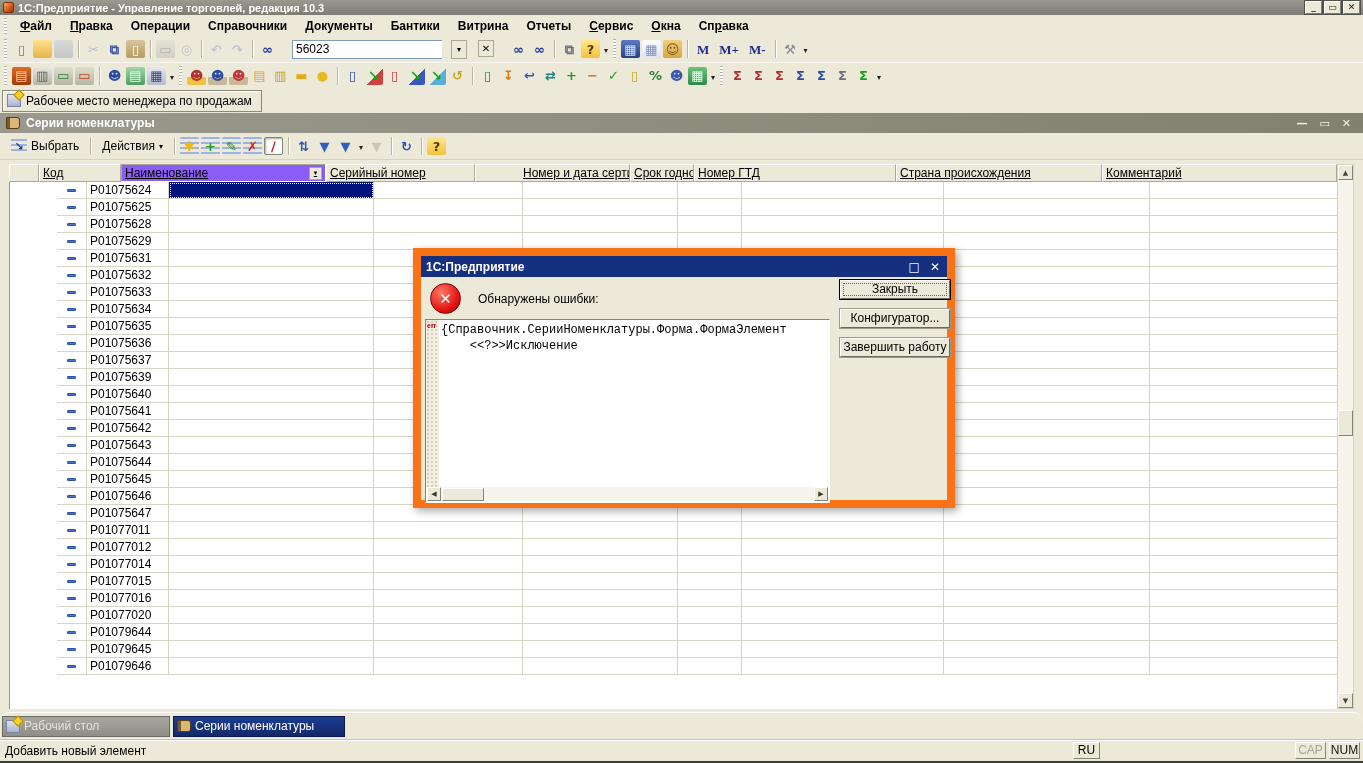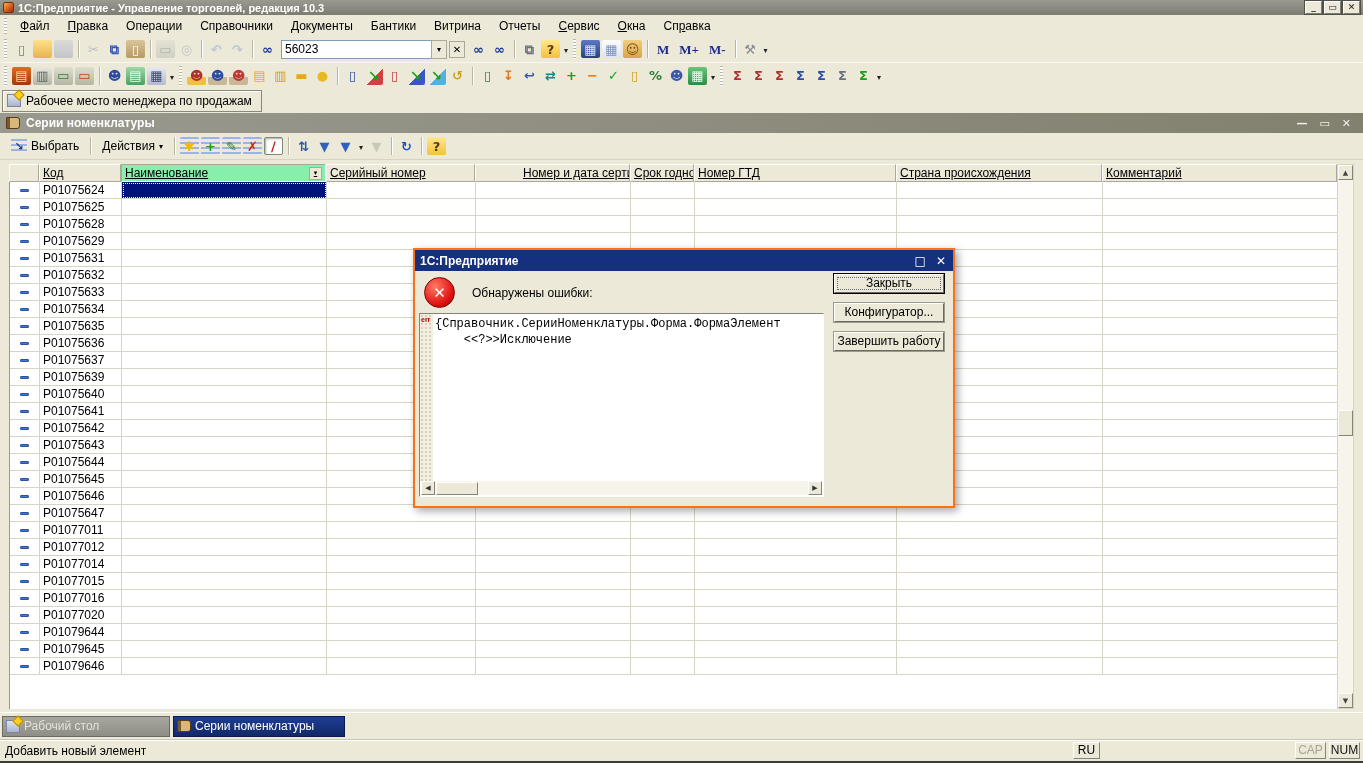--- a/index.html
+++ b/index.html
@@ -14,42 +14,42 @@
     display:flex; align-items:center; gap:4px; padding:0 3px; }
   .app-icon { width:11px; height:11px; flex:none; border:1px solid #7a2e08;
     background:linear-gradient(135deg,#f6b44a,#d4541a 60%,#a03008); border-radius:2px; }
   .win-btns { margin-left:auto; display:flex; gap:2px; }
   .wbtn { width:17px; height:13px; background:#ece9d8; border:1px solid #fff;
     border-right-color:#7c7c72; border-bottom-color:#7c7c72; box-shadow:0 0 0 1px #50504a;
     color:#222; font-size:9px; line-height:10px; text-align:center; font-weight:bold;
     font-family:"DejaVu Sans",sans-serif; }
   
   .menubar { position:absolute; left:0; top:15px; width:1363px; height:21px;
-    display:flex; align-items:center; padding-left:3px; }
+    display:flex; align-items:center; padding-left:3px;font-weight:bold; }
   .menu-items { display:flex; }
   .menu-item { padding:3px 9px; cursor:default; }
   .vgrip { width:3px; height:16px; margin:0 4px 0 1px; flex:none;
     background:repeating-linear-gradient(180deg,#b8b4a4 0 1px,#fff 1px 3px); }
   
   .toolbar { position:absolute; left:0; width:1363px; height:26px;
     display:flex; align-items:center; padding:0 2px; }
   .tb1 { top:36px; } .tb2 { top:62px; border-top:1px solid #f8f6ee; }
   .icon { width:19px; height:18px; display:inline-flex; align-items:center; justify-content:center;
     font-size:13px; font-weight:bold; border-radius:2px; margin:0 1px; flex:none;
     font-family:"DejaVu Sans",sans-serif; line-height:1; cursor:default; }
   .dis { opacity:.5; }
   .mem { width:auto; padding:0 4px; font-family:"Liberation Serif",serif; color:#1c2c8c; font-size:13px; }
   .sep { width:1px; height:18px; background:#b8b4a4; box-shadow:1px 0 0 #fff; margin:0 4px; flex:none; }
   .grip { width:3px; height:20px; margin:0 4px 0 2px; flex:none;
     background:repeating-linear-gradient(180deg,#b8b4a4 0 1px,#fff 1px 3px); }
   .dd { width:10px; height:18px; display:inline-flex; align-items:flex-end; justify-content:center;
     font-size:8px; padding-bottom:3px; color:#222; flex:none; font-family:"DejaVu Sans",sans-serif; }
   .rows { background:repeating-linear-gradient(180deg,#9cb4e4 0 2px,rgba(0,0,0,0) 2px 5px); }
   .pressed { border:1px solid #808878; box-shadow:inset 1px 1px 2px #aaa; background:#fff; }
-  .search-box { display:flex; align-items:center; margin:0 3px; }
+  .search-box { display:flex; margin:0 14px;gap:9px; }
   .search-input { width:150px; height:19px; border:1px solid #7f9db9; border-right:none; background:#fff;
     font-family:"Liberation Sans",sans-serif; font-size:12px; padding:0 3px; outline:none; }
   .search-dd { width:16px; height:19px; background:#ece9d8; border:1px solid #aca899;
     font-size:8px; display:flex; align-items:center; justify-content:center; font-family:"DejaVu Sans",sans-serif; }
   .search-clear { width:16px; height:17px; margin-left:2px; background:#ece9d8; border:1px solid #aca899;
     font-size:10px; font-weight:bold; display:flex; align-items:center; justify-content:center;
     font-family:"DejaVu Sans",sans-serif; }
   
   .tabrow { position:absolute; left:0; top:88px; width:1363px; height:25px; display:flex;
     align-items:center; padding-left:2px; }
@@ -72,45 +72,45 @@
     display:flex; align-items:center; padding-left:4px; border-bottom:1px solid #d8d4c4; }
   .wtb-btn { display:flex; align-items:center; gap:4px; padding:2px 7px; cursor:default; }
   .ico-rows { width:16px; height:14px; display:inline-flex; align-items:center; justify-content:center;
     background:repeating-linear-gradient(180deg,#9cb4e4 0 2px,rgba(0,0,0,0) 2px 5px);
     font-size:11px; font-weight:bold; color:#1c3a94; font-family:"DejaVu Sans",sans-serif; }
   .wtb-arrow { font-size:8px; font-family:"DejaVu Sans",sans-serif; }
   
   .thead { position:absolute; left:9px; top:164px; height:18px; display:flex; z-index:1;text-decoration:underline; }
   .hcell { background:#ece9d8; border:1px solid #fff; border-right-color:#aca899; border-bottom-color:#aca899;
     padding:1px 3px; white-space:nowrap; overflow:hidden; display:flex; align-items:center; flex:none; }
-  .hcell.hpress { background:#86efac; border-color:#aca899 #fff #fff #aca899; }
+  .hcell.hpress { background:#8b5cf6; border-color:#aca899 #fff #fff #aca899; }
   .hdd { display:none; width:13px; height:13px; margin-left:auto; border:1px solid #aca899;
     background:#ece9d8; font-size:7px; align-items:center; justify-content:center;
     font-family:"DejaVu Sans",sans-serif; flex:none; }
   .c0{width:30px;} .c1{width:82px;} .c2{width:205px;} .c3{width:149px;} .c4{width:155px;padding-left:47px;}
   .c5{width:64px;} .c6{width:202px;} .c7{width:206px;} .c8{width:235px;}
   .tbody { position:absolute; left:9px; top:182px; width:1328px; height:527px; background:#fff;
     border-left:1px solid #9a9888; overflow:hidden; }
-  .trow { display:flex; height:17px; }
+  .trow { display:flex; height:17px;margin-left:47px; }
   .cell { border-right:1px solid #d8d4c4; border-bottom:1px solid #d8d4c4; overflow:hidden;
     white-space:nowrap; padding:1px 3px; flex:none; }
   .csel { display:flex; align-items:center; justify-content:center; }
   .dash { width:9px; height:3px; background:#4878d0; border:1px solid #2c50a0; border-radius:1px; }
   .selected { background:#00127c; outline:1px dotted #fff; outline-offset:-2px; }
   .vscroll { position:absolute; left:1337px; top:164px; width:17px; height:545px;
     background:#f7f5eb; border:1px solid #d8d4c4; }
   .sbtn { position:absolute; left:0; width:15px; height:15px; background:#ece9d8; border:1px solid #fff;
     border-right-color:#848478; border-bottom-color:#848478; font-size:7px; text-align:center;
     line-height:14px; color:#444; font-family:"DejaVu Sans",sans-serif; }
   .sb-up{top:0;} .sb-down{bottom:0;}
   .vthumb { position:absolute; left:0; top:245px; width:15px; height:26px; background:#ece9d8;
     border:1px solid #fff; border-right-color:#848478; border-bottom-color:#848478; }
   
   .dialog { position:absolute; left:413px; top:248px; width:542px; height:260px; z-index:10;
-    background:#ece9d8; border:2px solid #f97316; box-shadow:3px 3px 8px rgba(0,0,0,.35); }
+    background:#ece9d8; border:8px solid #f97316; box-shadow:3px 3px 8px rgba(0,0,0,.35); }
   .dlg-title { height:21px; background:#14307e; color:#fff; font-weight:bold;
     display:flex; align-items:center; padding:0 5px; }
   .dlg-ctrl { margin-left:auto; display:flex; gap:10px; font-family:"DejaVu Sans",sans-serif;
     font-size:12px; font-weight:bold; padding-right:2px; }
   .dlg-icon { position:absolute; left:9px; top:27px; width:31px; height:31px; border-radius:50%;
     background:radial-gradient(circle at 35% 30%,#ff7a66,#e01010 65%,#8c0606); border:1px solid #7c0404;
     display:flex; align-items:center; justify-content:center; color:#fff; font-weight:bold; font-size:15px;
     font-family:"DejaVu Sans",sans-serif; }
   .dlg-msg { position:absolute; left:57px; top:36px; }
   .dlg-btn { position:absolute; left:419px; width:110px; height:19px; background:#ece9d8;
@@ -130,21 +130,21 @@
   .hscroll { position:absolute; left:1px; right:1px; bottom:1px; height:14px; background:#f7f5eb;
     display:flex; align-items:center; }
   .hbtn { width:14px; height:14px; flex:none; background:#ece9d8; border:1px solid #fff;
     border-right-color:#848478; border-bottom-color:#848478; font-size:7px; text-align:center;
     line-height:13px; color:#333; font-family:"DejaVu Sans",sans-serif; }
   .hb-right { margin-left:auto; }
   .hthumb { width:42px; height:13px; margin-left:1px; flex:none; background:#ece9d8;
     border:1px solid #fff; border-right-color:#848478; border-bottom-color:#848478; }
   
   .taskbar { position:absolute; left:0; top:712px; width:1363px; height:27px;
-    border-top:1px solid #fff; display:flex; align-items:center; gap:3px; padding:0 2px; }
+    border-top:1px solid #fff; display:flex; align-items:center; gap:3px; padding:0 2px;border-radius:10px; }
   .task-btn { height:21px; display:flex; align-items:center; gap:4px; padding:0 10px 0 3px;
     border:1px solid #6a6a62; cursor:default; }
   .task-inactive { width:168px; background:linear-gradient(180deg,#a8a8a0,#8e8e86); color:#e2e2da; }
   .task-active { width:172px; background:linear-gradient(180deg,#1e3e94,#122868); color:#fff;
     border-color:#0a1a50; }
   .statusbar { position:absolute; left:0; top:739px; width:1363px; height:22px;
     border-top:1px solid #c8c4b4; box-shadow:inset 0 1px 0 #fff; }
   .hint { position:absolute; left:5px; top:4px; }
   .sbox { position:absolute; top:2px; height:17px; border:1px solid #fff;
     border-right-color:#848478; border-bottom-color:#848478; text-align:center; line-height:15px; }

